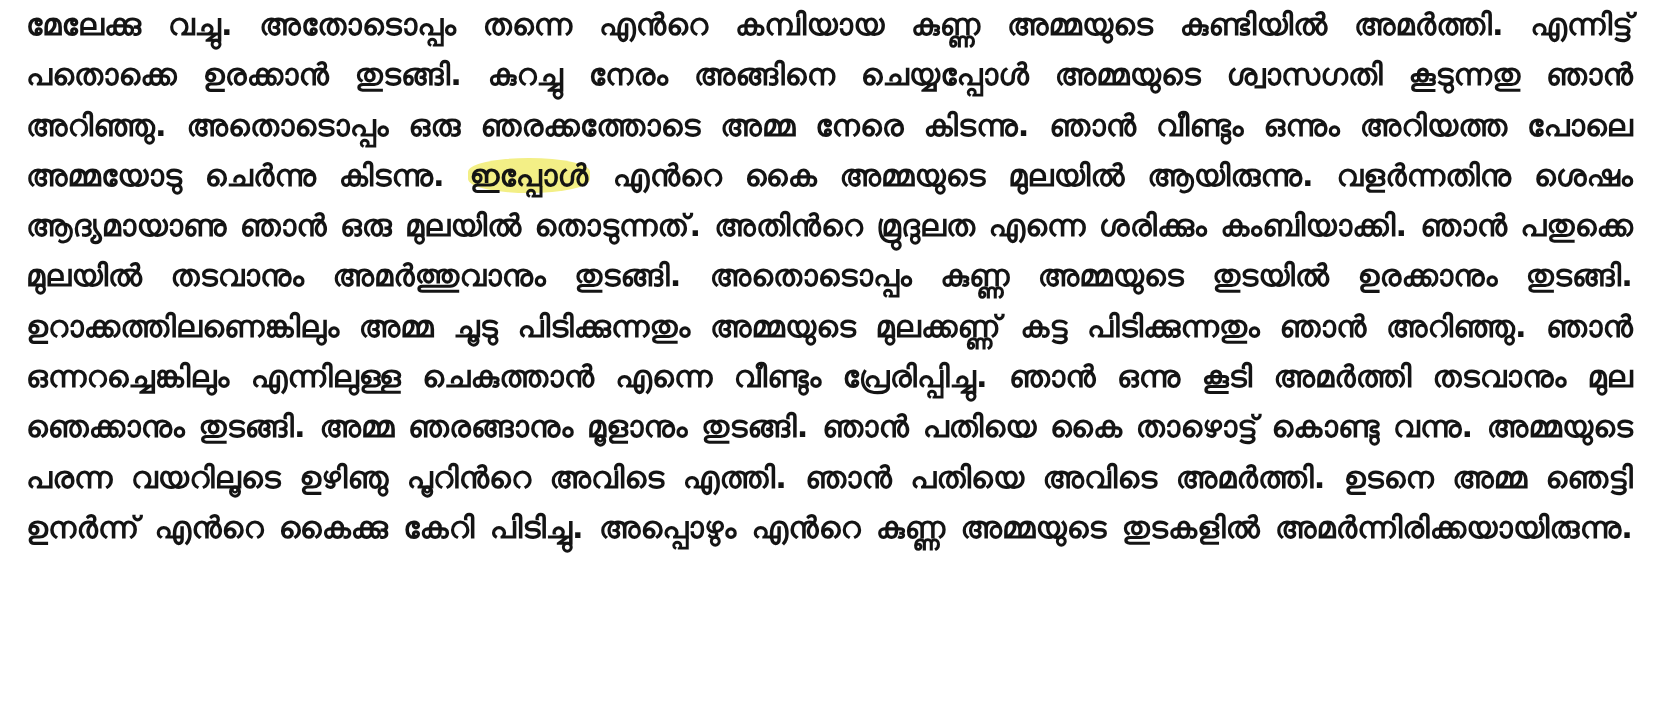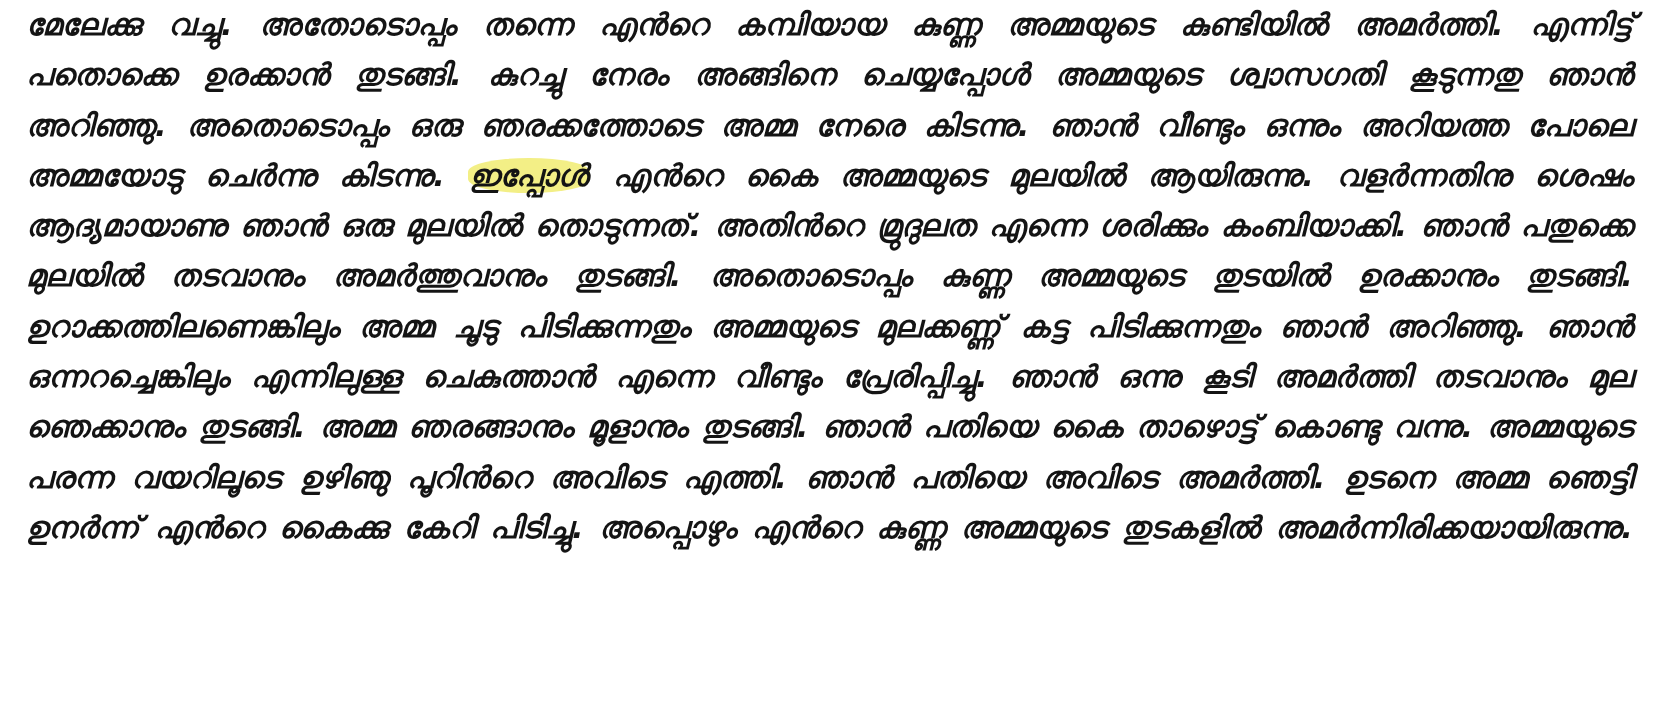--- a/index.html
+++ b/index.html
@@ -13,21 +13,20 @@
     overflow: hidden;
     font-family: "DejaVu Sans", "Liberation Sans", sans-serif;
   }
   #page {
     position: relative;
     width: 1657px;
     height: 720px;
     background: #ffffff;
     box-sizing: border-box;
     padding: 0px 24px 0px 26px;
-    font-style: italic;
   }
   #doc-body {
     position: relative;
     width: 1607px;
     margin: 0;
     padding: 0;
   }
   .para {
     margin: 0;
     padding: 0;

